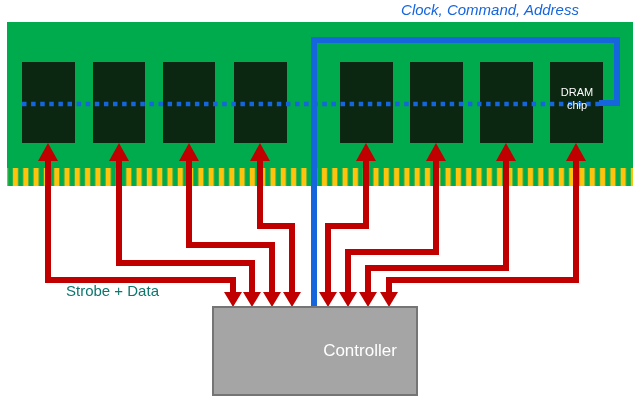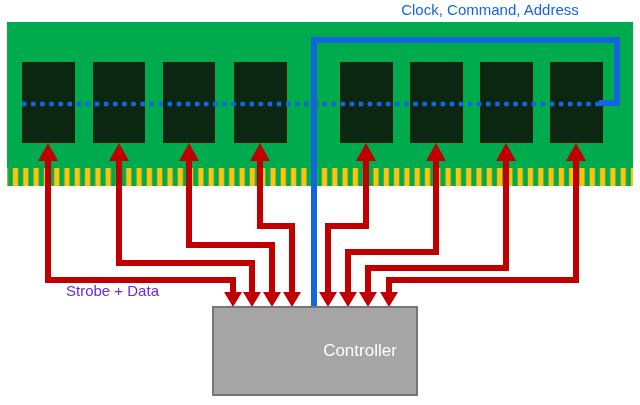--- a/index.html
+++ b/index.html
@@ -9,25 +9,25 @@
     height: 405px;
     background: #ffffff;
     font-family: "Liberation Sans", sans-serif;
     overflow: hidden;
   }
   .stage svg { position: absolute; left: 0; top: 0; }
   .lbl { position: absolute; white-space: nowrap; }
   .lbl-clock {
     left: 340px; top: 1px; width: 300px;
     text-align: center;
-    font-size: 15px; color: #1565dd;
+    font-size: 15px; color: #1565dd; font-style: italic;
   }
   .lbl-strobe {
     left: 66px; top: 282px;
-    font-size: 15px; color: #6d28d9;
+    font-size: 15px; color: #0f766e;
   }
   .lbl-dram {
     left: 549px; top: 86px; width: 56px;
     text-align: center; white-space: normal;
     font-size: 11px; line-height: 12.5px; color: #ffffff;
   }
   .lbl-controller {
     left: 213px; top: 307px; width: 204px; height: 88px;
     display: flex; align-items: center; justify-content: center;
     font-size: 17px; color: #ffffff; margin-left: 45px;
@@ -115,16 +115,20 @@
       </g>
     </g>
 
     <rect x="213" y="307" width="204" height="88" fill="#a5a5a5" stroke="#757575" stroke-width="2"></rect>
   </svg>
 
   <div class="lbl lbl-clock">Clock, Command, Address</div>
 
   <div class="lbl lbl-strobe">Strobe + Data</div>
 
+  <div class="lbl lbl-dram">
+    <div>DRAM</div>
+    <div>chip</div>
+  </div>
 
   <div class="lbl lbl-controller">Controller</div>
 
 </div>
 
 </body></html>

